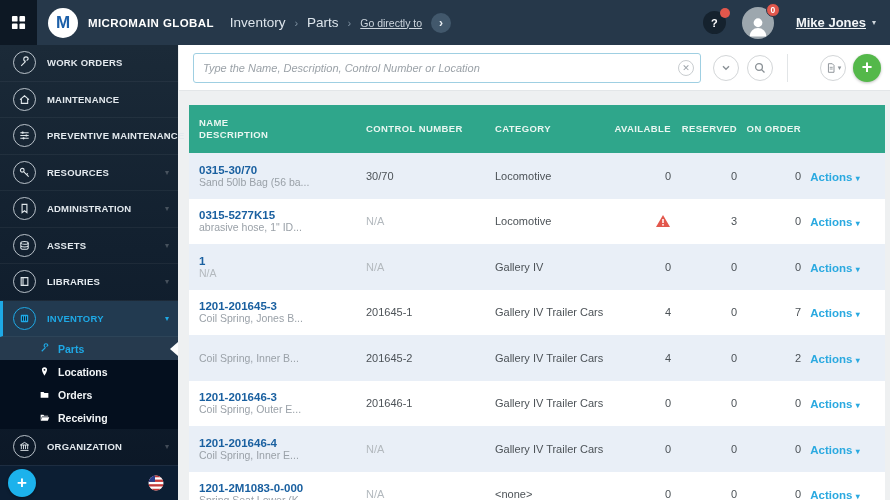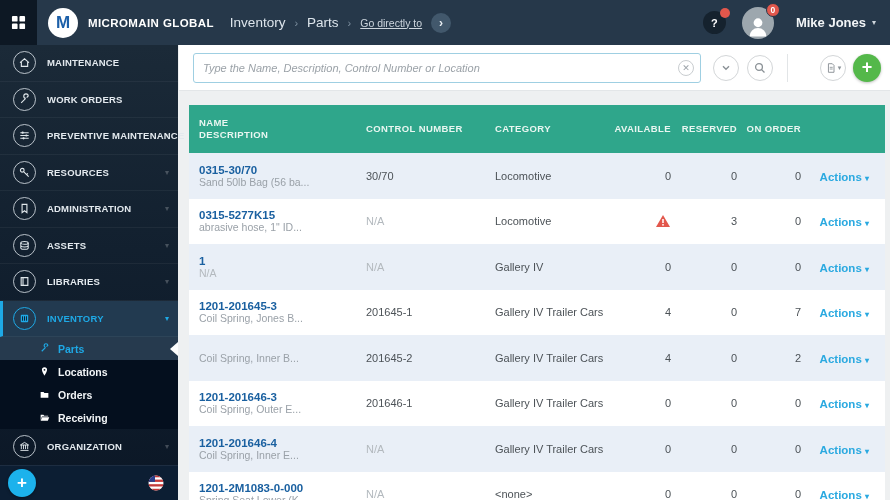--- a/index.html
+++ b/index.html
@@ -24,21 +24,21 @@
   .top-right { margin-left:auto; display:flex; align-items:center; padding-right:14px; }
   .help-btn { position:relative; width:23px; height:23px; border-radius:50%; background:#15222e;
     color:#fff; font-size:11px; font-weight:bold; display:flex; align-items:center; justify-content:center; cursor:pointer; }
   .help-dot { position:absolute; top:-3px; right:-4px; width:10px; height:10px; border-radius:50%; background:#e2574c; }
   .avatar-wrap { position:relative; margin-left:16px; cursor:pointer; }
   .avatar { width:32px; height:32px; border-radius:50%; background:#9da7ae; overflow:hidden;
     display:flex; align-items:flex-end; justify-content:center; }
   .avatar-badge { position:absolute; top:-4px; right:-6px; min-width:14px; height:14px; padding:0 3px;
     border-radius:8px; background:#e2574c; color:#fff; font-size:8.5px; font-weight:bold;
     display:flex; align-items:center; justify-content:center; border:1px solid #26384a; }
-  .user-name { color:#f2f5f7; font-size:13px; font-weight:bold; margin-left:22px; cursor:pointer; }
+  .user-name { color:#f2f5f7; font-size:13px; font-weight:bold; margin-left:22px; cursor:pointer;text-decoration:underline; }
   .user-caret { color:#cfd6dc; font-size:8px; margin-left:6px; cursor:pointer; }
 
   
   .sidebar { position:absolute; top:45px; left:0; width:178px; height:455px;
     background:linear-gradient(180deg,#1b2a38 0%, #12202f 45%, #0b1726 100%); z-index:20; }
   .side-item { position:relative; height:36.5px; display:flex; align-items:center; padding-left:13px;
     border-bottom:1px solid rgba(255,255,255,.05); cursor:pointer; }
   .ic-circle { width:23px; height:23px; border-radius:50%; border:1px solid rgba(222,230,236,.8);
     display:flex; align-items:center; justify-content:center; flex:0 0 auto; }
   .side-label { margin-left:11px; color:#e3e9ee; font-size:9.5px; font-weight:bold; letter-spacing:.2px; white-space:nowrap; }
@@ -90,21 +90,21 @@
   .t-row { height:45.5px; display:flex; align-items:center; }
   .t-row.odd { background:#e9eff7; }
   .t-row.even { background:#fff; }
   .cell { flex:0 0 auto; }
   .c-name { width:167px; padding-left:10px; }
   .c-control { width:129px; padding-left:10px; font-size:11px; color:#4c5257; }
   .c-category { width:126px; padding-left:10px; font-size:11px; color:#4c5257; }
   .c-avail { width:60px; text-align:right; font-size:11px; color:#4c5257; }
   .c-res { width:66px; text-align:right; font-size:11px; color:#4c5257; }
   .c-order { width:64px; text-align:right; font-size:11px; color:#4c5257; }
-  .c-actions { width:84px; text-align:right; padding-right:16px; }
+  .c-actions { width:84px; text-align:center; padding-right:16px; }
   .name-link { display:block; color:#1a60a0; font-size:11.5px; font-weight:bold; text-decoration:none; cursor:pointer; }
   .name-desc { display:block; color:#9aa1a8; font-size:10.5px; margin-top:0; }
   .muted { color:#b3b9be; }
   .actions-link { color:#2aa9e0; font-size:11.5px; font-weight:bold; cursor:pointer; white-space:nowrap; }
   .actions-caret { font-size:8px; }
   .warn-svg { vertical-align:middle; }
 </style>
 </head>
 <body>
 
@@ -148,33 +148,33 @@
     <span class="user-name">Mike Jones</span>
     <span class="user-caret">▾</span>
   </div>
 </header>
 
 <aside class="sidebar">
 
   <div class="side-item">
     <span class="ic-circle">
         <svg width="13" height="13" viewBox="0 0 14 14" fill="none" stroke="#dfe6ea" stroke-width="1.2">
+          <path d="M8.3 5.7 A2.4 2.4 0 1 1 11 3.2 L9.3 4.9 M8.3 5.7 L3.4 10.6"></path>
+        </svg>
+      </span>
+    <span class="side-label">WORK ORDERS</span>
+  </div>
+
+  <div class="side-item">
+    <span class="ic-circle">
+        <svg width="13" height="13" viewBox="0 0 14 14" fill="none" stroke="#dfe6ea" stroke-width="1.2">
           <path d="M2.2 7.2 L7 3 L11.8 7.2 M3.6 6.4 V11.2 H10.4 V6.4"></path>
         </svg>
       </span>
     <span class="side-label">MAINTENANCE</span>
-  </div>
-
-  <div class="side-item">
-    <span class="ic-circle">
-        <svg width="13" height="13" viewBox="0 0 14 14" fill="none" stroke="#dfe6ea" stroke-width="1.2">
-          <path d="M8.3 5.7 A2.4 2.4 0 1 1 11 3.2 L9.3 4.9 M8.3 5.7 L3.4 10.6"></path>
-        </svg>
-      </span>
-    <span class="side-label">WORK ORDERS</span>
   </div>
 
   <div class="side-item">
     <span class="ic-circle">
         <svg width="13" height="13" viewBox="0 0 14 14" fill="none" stroke="#dfe6ea" stroke-width="1.1">
           <path d="M2.5 4 h9 M2.5 7 h9 M2.5 10 h9"></path>
           <circle cx="5" cy="4" r="1.2" fill="#dfe6ea" stroke="none"></circle>
           <circle cx="9" cy="7" r="1.2" fill="#dfe6ea" stroke="none"></circle>
           <circle cx="6" cy="10" r="1.2" fill="#dfe6ea" stroke="none"></circle>
         </svg>

